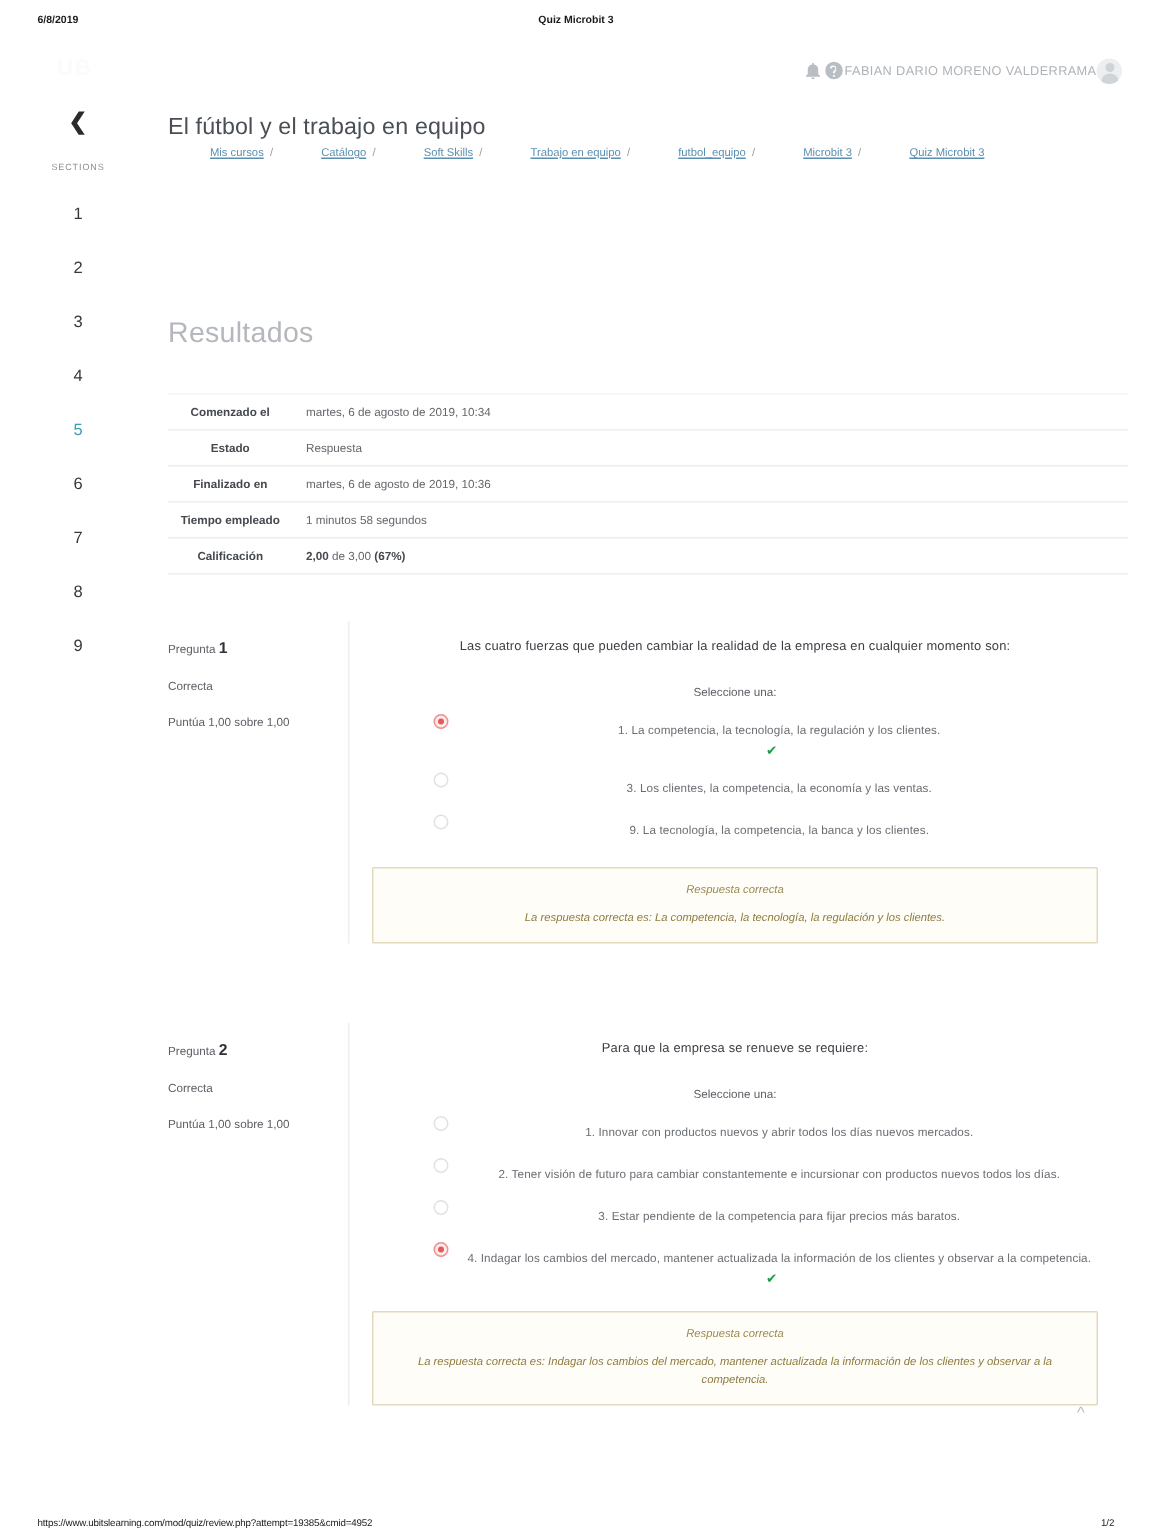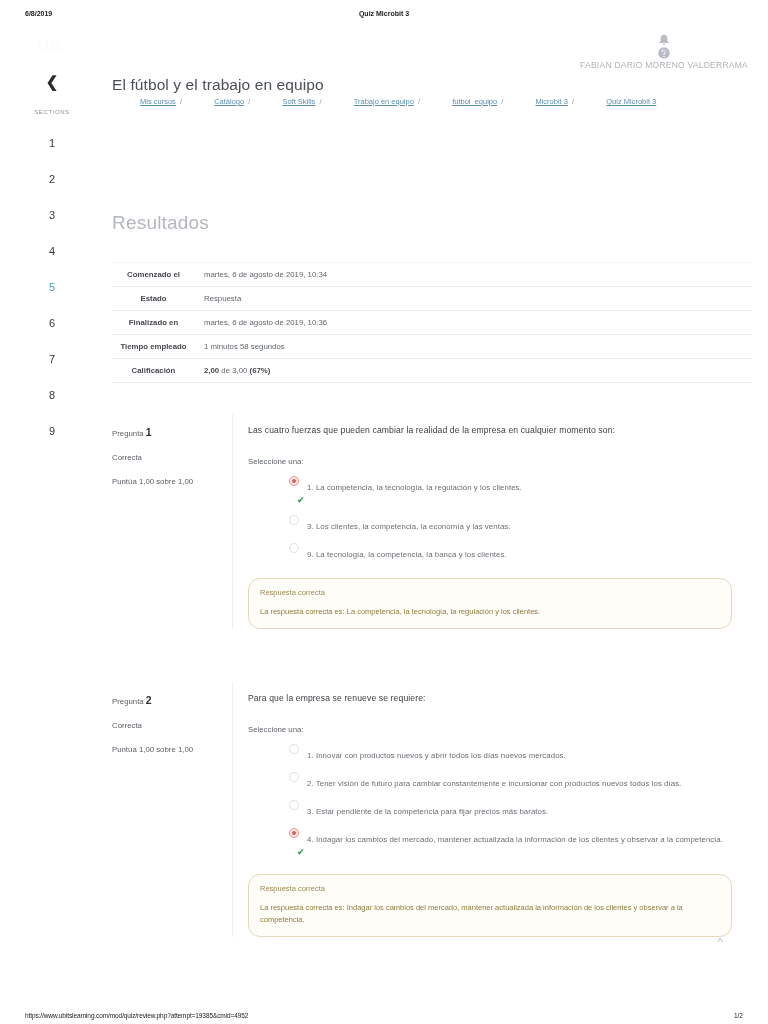--- a/index.html
+++ b/index.html
@@ -32,21 +32,21 @@
     position: absolute; top: 32px; left: 0; width: 768px; height: 30px;
   }
   .brand-logo {
     position: absolute; left: 38px; top: 3px;
     width: 40px; height: 22px;
     color: #fbfbfb; font-size: 15px; font-weight: bold;
     letter-spacing: 1px; line-height: 22px;
   }
   .topbar-right {
     position: absolute; right: 20px; top: 0; height: 30px;
-    display: flex; align-items: center;  flex-direction: column;
+    display: flex; align-items: center; 
   }
   .icon-bell, .icon-help {
     width: 14px; height: 14px; display: inline-block;
     color: #b9bec4;
   }
   .icon-bell svg, .icon-help svg { width: 14px; height: 14px; display: block; }
   .user-name {
     font-size: 8.5px; color: #aeb3b8; letter-spacing: 0.25px;
     white-space: nowrap;
   }
@@ -124,21 +124,21 @@
   
   .qblock { position: absolute; left: 112px; width: 640px; }
   .qinfo { position: absolute; left: 0; top: 0; width: 118px; margin-top: 12px; }
   .qinfo .q-num { font-size: 7.8px; color: #5d6166; }
   .qinfo .q-num b { font-size: 10.5px; color: #2f3337; }
   .qinfo .q-state { margin-top: 15px; font-size: 7.8px; color: #5d6166; }
   .qinfo .q-mark { margin-top: 15px; font-size: 7.8px; color: #5d6166; }
 
   .qbody {
     position: absolute; left: 120px; top: 0; width: 500px;
-    border-left: 1px solid #eceef0; padding: 10px 0 0 15px; min-height: 40px;
+    border-left: 1px solid #eceef0; padding: 10px 0 0 15px; min-height: 40px; text-align: center;
   }
   .q-text {
     font-size: 8.6px; color: #3c4045; line-height: 1.45;
     letter-spacing: 0.12px;
   }
   .q-prompt {
     margin-top: 21px; font-size: 7.8px; color: #5d6166;
   }
   .opt-list { margin-top: 6px; list-style: none; }
   .opt { position: relative; padding: 0 0 0 18px; margin-top: 10px; margin-left: 41px; }
@@ -158,23 +158,24 @@
   .opt-text {
     font-size: 7.8px; color: #6a6e73; line-height: 1.5;
     letter-spacing: 0.08px;
   }
   .opt-check {
     margin-top: 2px; margin-left: -10px;
     color: #1f9d4e; font-size: 9px; line-height: 1;
   }
 
   .feedback {
-    margin-top: 17px; border: 1px solid #e3d9bd; border-radius: 12px;
+    margin-top: 17px; border: 1px solid #e3d9bd; border-radius: 1px;
     background: #fffdf8; padding: 9px 11px 10px 11px;
     position: relative;
+    font-style: italic;
   }
   .fb-title { font-size: 7.5px; color: #9a8a52; }
   .fb-text {
     margin-top: 9px; font-size: 7.5px; color: #8e7c3e; line-height: 1.55;
   }
   .scroll-top {
     position: absolute; right: 8px; bottom: -12px;
     color: #b9bec4; font-size: 11px; line-height: 1; cursor: pointer;
   }
 </style>

